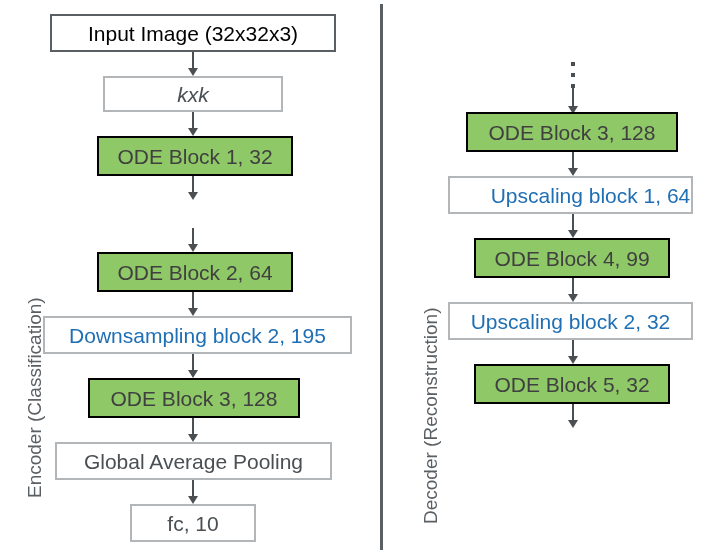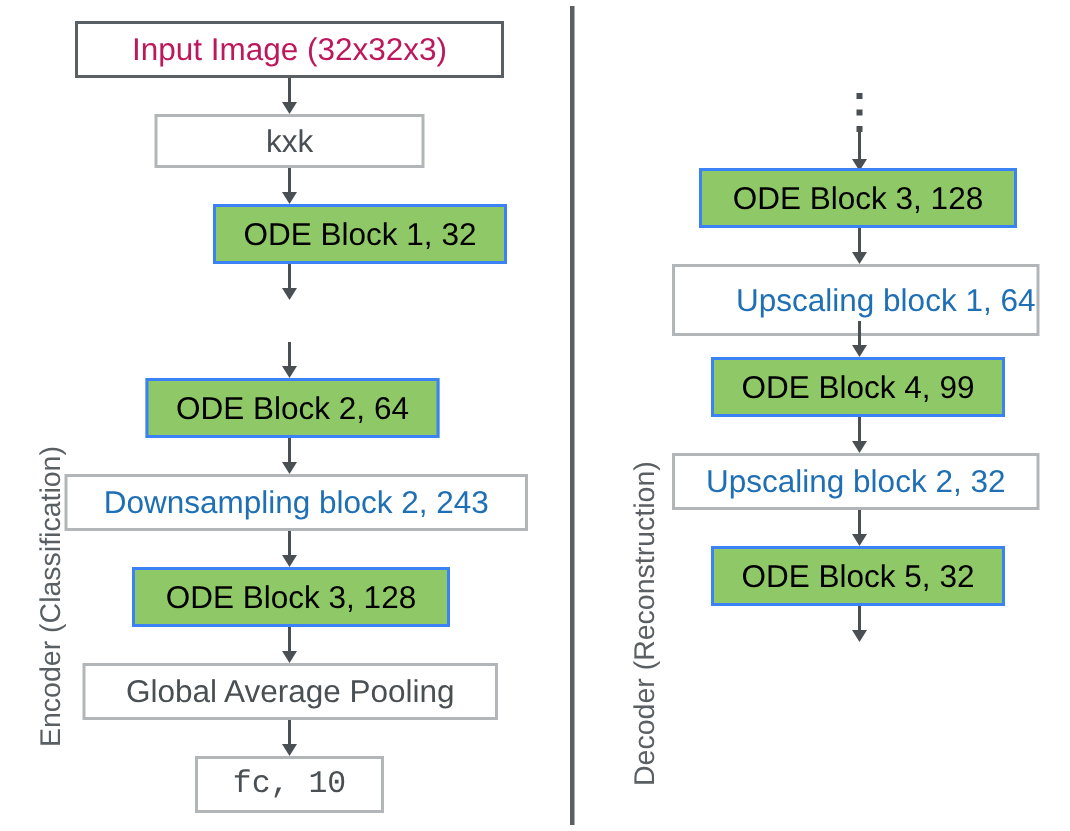--- a/index.html
+++ b/index.html
@@ -49,33 +49,34 @@
     font-size: 21px;
     line-height: 1;
     white-space: nowrap;
   }
   .box.plain {
     border: 2px solid #b3b6b8;
     color: #4a4f53;
   }
   .box.strong {
     border: 2px solid #5a5f63;
-    color: #be185d;
+    color: #000000;
   }
   .box.green {
-    border: 2px solid #3b82f6;
+    border: 2px solid #000000;
     background: #8fc866;
-    color: #000000;
+    color: #404040;
   }
   .box.blue-text {
     border: 2px solid #b3b6b8;
     color: #1f6fb5;
     background: #ffffff;
   }
   .box .ital {
+    font-style: italic;
   }
 
   
   .arrow {
     position: absolute;
     width: 14px;
   }
   .arrow .shaft {
     position: absolute;
     left: 6px;
@@ -122,62 +123,62 @@
 
   <div class="box plain" style="left:103px; top:76px; width:180px; height:36px;">
     <span class="ital">kxk</span>
   </div>
 
   <div class="arrow" style="left:186px; top:112px; height:24px;">
     <div class="shaft" style="height:16px;"></div>
     <div class="head" style="top:16px;"></div>
   </div>
 
-  <div class="box green" style="left:97px; top:136px; width:196px; height:40px;margin-left:45px;">ODE Block 1, 32</div>
+  <div class="box green" style="left:97px; top:136px; width:196px; height:40px;">ODE Block 1, 32</div>
 
   <div class="arrow" style="left:186px; top:176px; height:24px;">
     <div class="shaft" style="height:16px;"></div>
     <div class="head" style="top:16px;"></div>
   </div>
 
 
   <div class="arrow" style="left:186px; top:228px; height:24px;">
     <div class="shaft" style="height:16px;"></div>
     <div class="head" style="top:16px;"></div>
   </div>
 
   <div class="box green" style="left:97px; top:252px; width:196px; height:40px;">ODE Block 2, 64</div>
 
   <div class="arrow" style="left:186px; top:292px; height:24px;">
     <div class="shaft" style="height:16px;"></div>
     <div class="head" style="top:16px;"></div>
   </div>
 
-  <div class="box blue-text" style="left:43px; top:316px; width:309px; height:38px;">Downsampling block 2, 243</div>
+  <div class="box blue-text" style="left:43px; top:316px; width:309px; height:38px;">Downsampling block 2, 195</div>
 
   <div class="arrow" style="left:186px; top:354px; height:24px;">
     <div class="shaft" style="height:16px;"></div>
     <div class="head" style="top:16px;"></div>
   </div>
 
   <div class="box green" style="left:88px; top:378px; width:212px; height:40px;">ODE Block 3, 128</div>
 
   <div class="arrow" style="left:186px; top:418px; height:24px;">
     <div class="shaft" style="height:16px;"></div>
     <div class="head" style="top:16px;"></div>
   </div>
 
   <div class="box plain" style="left:55px; top:442px; width:277px; height:38px;">Global Average Pooling</div>
 
   <div class="arrow" style="left:186px; top:480px; height:24px;">
     <div class="shaft" style="height:16px;"></div>
     <div class="head" style="top:16px;"></div>
   </div>
 
-  <div class="box plain" style="left:130px; top:504px; width:126px; height:38px;font-family:Liberation Mono, monospace;">fc, 10</div>
+  <div class="box plain" style="left:130px; top:504px; width:126px; height:38px;">fc, 10</div>
 
   <div class="divider" style="left:380px;"></div>
 
   <div class="side-label" style="left:420px; top:524px; font-size:19px;">Decoder (Reconstruction)</div>
 
   <div class="vdots" style="left:571px; top:62px;">
     <i></i>
       <i></i>
       <i></i>
   </div>
@@ -187,21 +188,21 @@
     <div class="head" style="top:18px;"></div>
   </div>
 
   <div class="box green" style="left:466px; top:112px; width:212px; height:40px;">ODE Block 3, 128</div>
 
   <div class="arrow" style="left:566px; top:152px; height:24px;">
     <div class="shaft" style="height:16px;"></div>
     <div class="head" style="top:16px;"></div>
   </div>
 
-  <div class="box blue-text" style="left:448px; top:176px; width:245px; height:48px;padding-left:40px;">Upscaling block 1, 64</div>
+  <div class="box blue-text" style="left:448px; top:176px; width:245px; height:38px;padding-left:40px;">Upscaling block 1, 64</div>
 
   <div class="arrow" style="left:566px; top:214px; height:24px;">
     <div class="shaft" style="height:16px;"></div>
     <div class="head" style="top:16px;"></div>
   </div>
 
   <div class="box green" style="left:474px; top:238px; width:196px; height:40px;">ODE Block 4, 99</div>
 
   <div class="arrow" style="left:566px; top:278px; height:24px;">
     <div class="shaft" style="height:16px;"></div>

